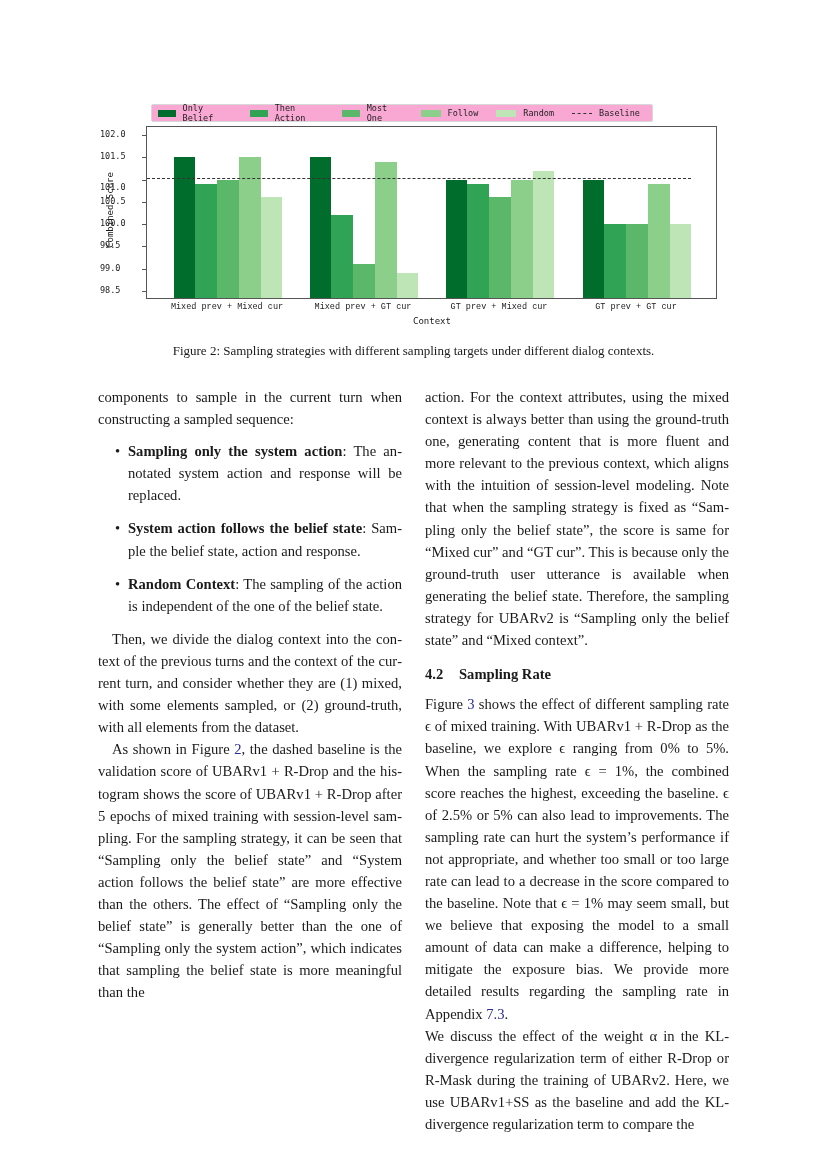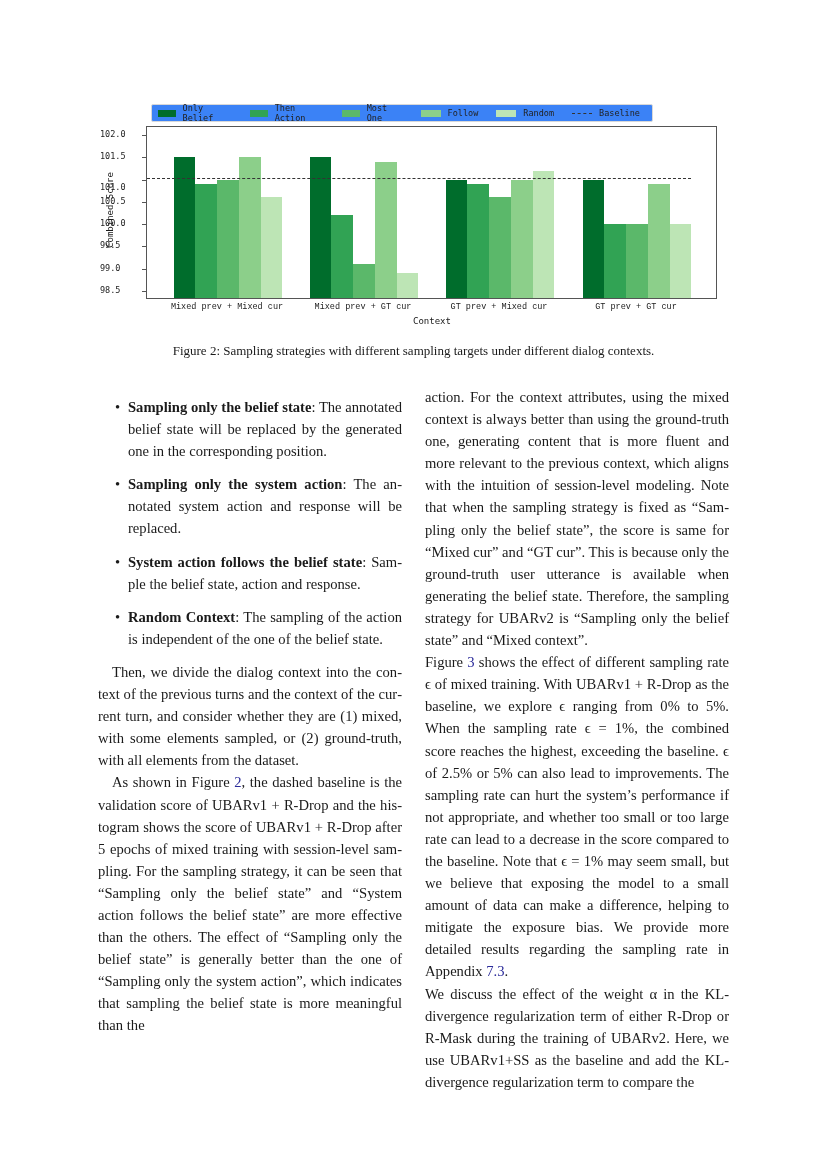--- a/index.html
+++ b/index.html
@@ -1,20 +1,20 @@
 <!DOCTYPE html>
 <html><head>
 <meta charset="utf-8">
 <style>
   html, body { margin: 0; padding: 0; background: #ffffff; }
   body { width: 827px; height: 1169px; position: relative; overflow: hidden;
          font-family: "Liberation Serif", serif; color: #1a1a1a; }
   .figure { position: absolute; left: 0; top: 0; width: 827px; height: 370px; }
   .legend { position: absolute; left: 151px; top: 104px; width: 500px; height: 16px;
-            border: 1px solid #d8d8d8; border-radius: 2px; background: #3b82f6;
+            border: 1px solid #d8d8d8; border-radius: 2px; background: #f9a8d4;
             display: flex; align-items: center; font-family: "DejaVu Sans Mono", monospace;
             font-size: 8.5px; color: #222; justify-content: center; }
   .legend-item { display: flex; align-items: center; margin-left: 6px; margin-right: 12px; }
   .swatch { width: 20px; height: 7px; margin-right: 7px; }
   .dash { width: 20px; border-top: 1px dashed #333; margin-right: 7px; }
   .plot { position: absolute; left: 146px; top: 126px; width: 571px; height: 173px;
           border: 1px solid #555; box-sizing: border-box; }
   .bar { position: absolute; bottom: 0; }
   .baseline { position: absolute; border-top: 1px dashed #333; height: 0; }
   .ytick { position: absolute; font-family: "DejaVu Sans Mono", monospace; font-size: 8.5px;
@@ -121,27 +121,28 @@
       <div class="xtick" style="left: 288px; top: 302px;">Mixed prev + GT cur</div>
       <div class="xtick" style="left: 424px; top: 302px;">GT prev + Mixed cur</div>
       <div class="xtick" style="left: 561px; top: 302px;">GT prev + GT cur</div>
     </div>
   <div class="xlabel">Context</div>
 
   <div class="caption">Figure 2: Sampling strategies with different sampling targets under different dialog contexts.</div>
 </div>
 
 <div class="col col-left">
+  <p>components to sample in the current turn when constructing a sampled sequence:</p>
   <ul class="bullets">
-    <li><span class="b">Sampling only the belief state</span><span>: The anno­tated belief state will be replaced by the gen­erated one in the corresponding position.</span></li>
     <li><span class="b">Sampling only the system action</span><span>: The an­notated system action and response will be replaced.</span></li>
     <li><span class="b">System action follows the belief state</span><span>: Sam­ple the belief state, action and response.</span></li>
     <li><span class="b">Random Context</span><span>: The sampling of the ac­tion is independent of the one of the belief state.</span></li>
   </ul>
   <p class="indent">Then, we divide the dialog context into the con­text of the previous turns and the context of the cur­rent turn, and consider whether they are (1) mixed, with some elements sampled, or (2) ground-truth, with all elements from the dataset.</p>
   <p class="indent"><span>As shown in Figure </span><span class="link">2</span><span>, the dashed baseline is the validation score of UBARv1 + R-Drop and the his­togram shows the score of UBARv1 + R-Drop after 5 epochs of mixed training with session-level sam­pling. For the sampling strategy, it can be seen that “Sampling only the belief state” and “System action follows the belief state” are more effective than the others. The effect of “Sampling only the belief state” is generally better than the one of “Sampling only the system action”, which indicates that sam­pling the belief state is more meaningful than the</span></p>
 </div>
 
 <div class="col col-right">
   <p>action. For the context attributes, using the mixed context is always better than using the ground-truth one, generating content that is more fluent and more relevant to the previous context, which aligns with the intuition of session-level modeling. Note that when the sampling strategy is fixed as “Sam­pling only the belief state”, the score is same for “Mixed cur” and “GT cur”. This is because only the ground-truth user utterance is available when generating the belief state. Therefore, the sampling strategy for UBARv2 is “Sampling only the belief state” and “Mixed context”.</p>
+  <h3><span class="num">4.2</span><span>Sampling Rate</span></h3>
   <p><span>Figure </span><span class="link">3</span><span> shows the effect of different sampling rate ϵ of mixed training. With UBARv1 + R-Drop as the baseline, we explore ϵ ranging from 0% to 5%. When the sampling rate ϵ = 1%, the combined score reaches the highest, exceeding the baseline. ϵ of 2.5% or 5% can also lead to improvements. The sampling rate can hurt the system’s perfor­mance if not appropriate, and whether too small or too large rate can lead to a decrease in the score compared to the baseline. Note that ϵ = 1% may seem small, but we believe that exposing the model to a small amount of data can make a difference, helping to mitigate the exposure bias. We provide more detailed results regarding the sampling rate in Appendix </span><span class="link">7.3</span><span>.</span></p>
   <p>We discuss the effect of the weight α in the KL-divergence regularization term of either R-Drop or R-Mask during the training of UBARv2. Here, we use UBARv1+SS as the baseline and add the KL-divergence regularization term to compare the</p>
 </div>
 
 </body></html>

